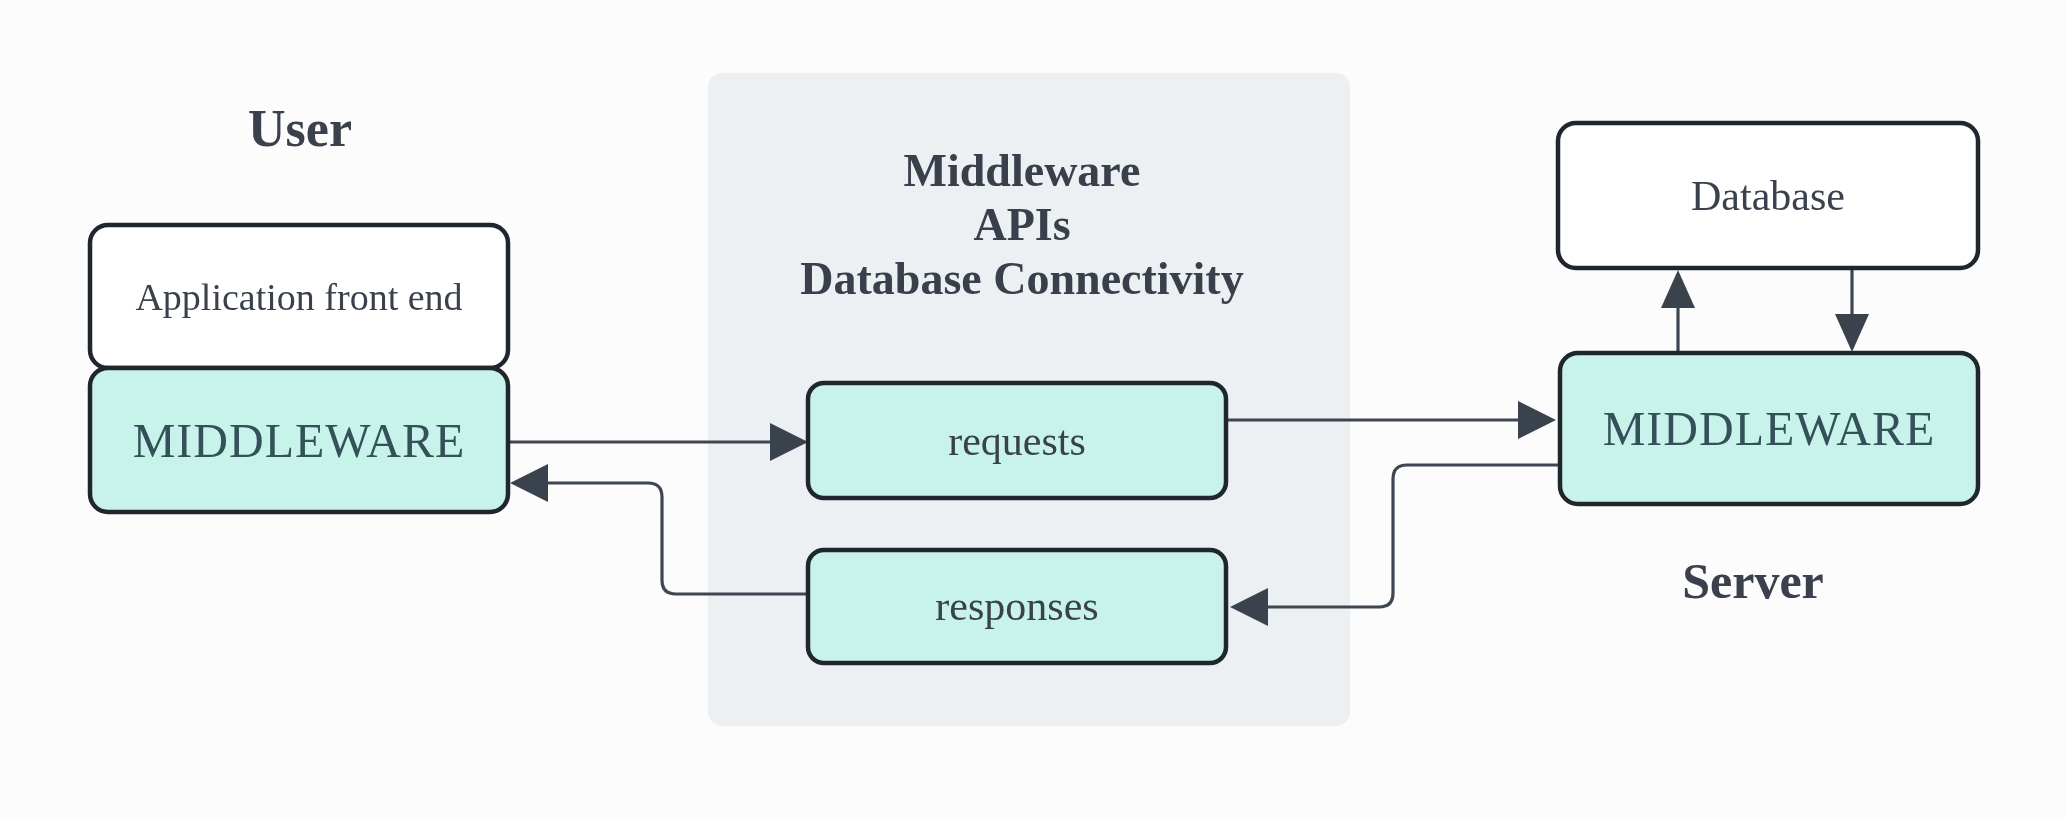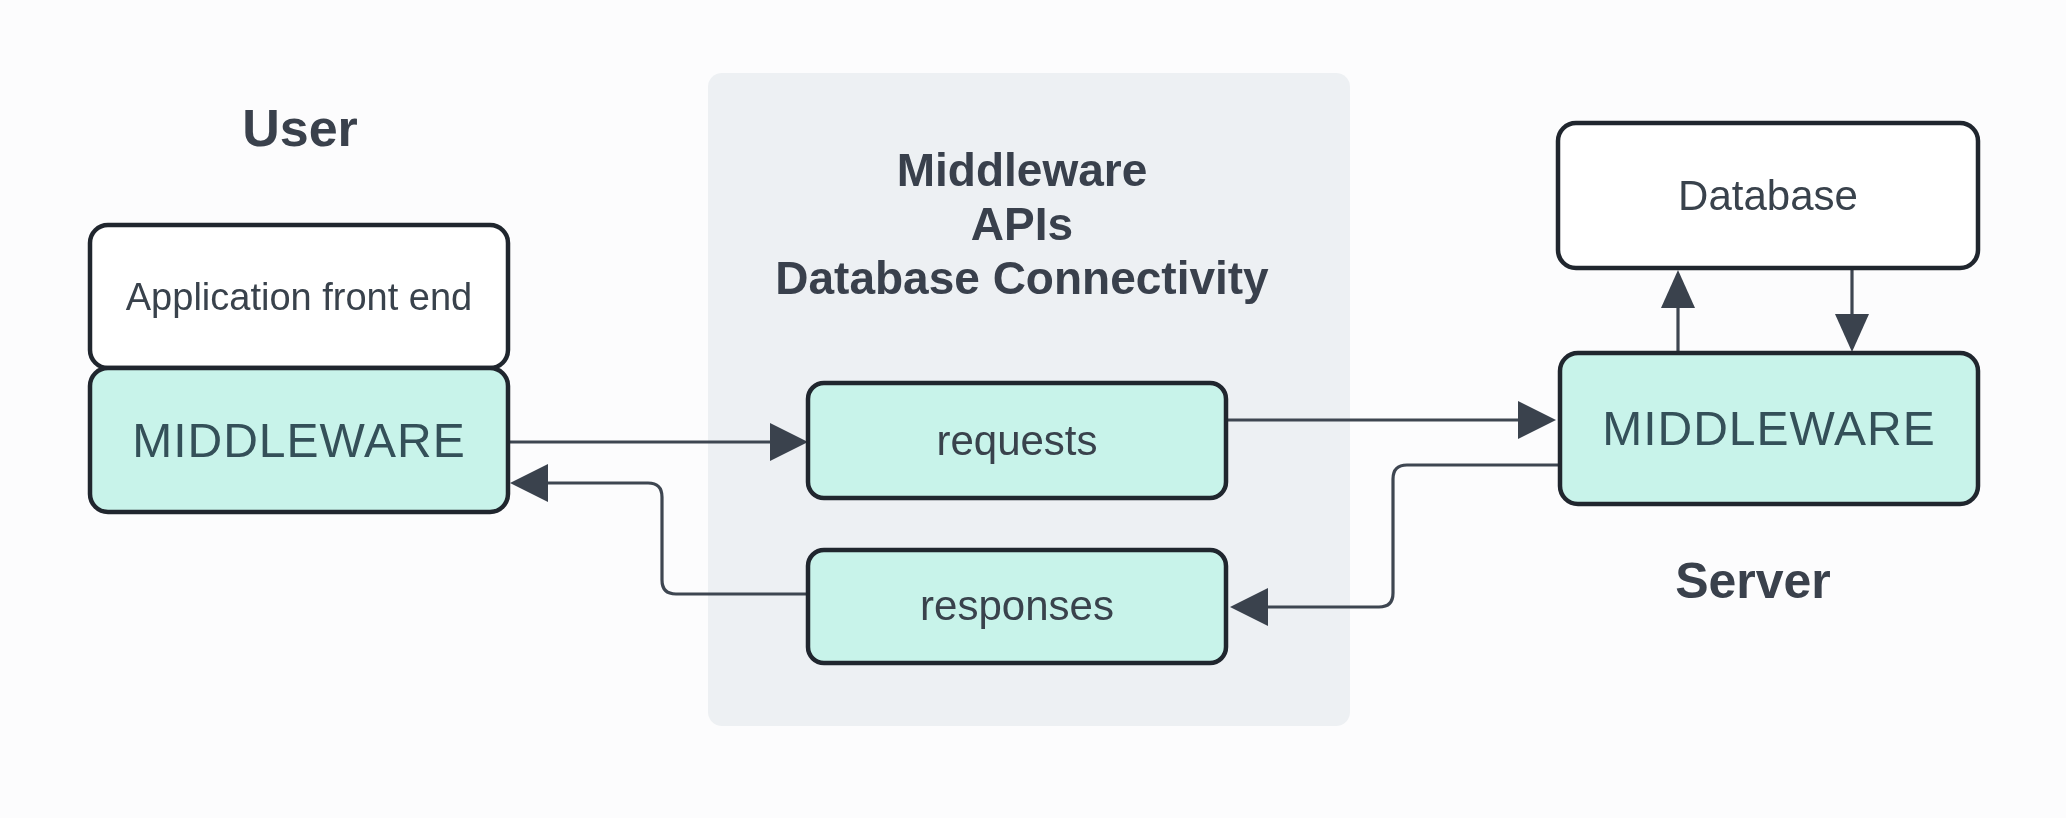--- a/index.html
+++ b/index.html
@@ -4,21 +4,21 @@
 <style>
   html, body {
     margin: 0;
     padding: 0;
     background: #fcfcfd;
   }
   .stage {
     width: 2066px;
     height: 818px;
     position: relative;
-    font-family: Liberation Sans, sans-serif;
+    font-family: Liberation Serif, serif;
   }
   svg { display: block; }
 
   .panel-rect {
     stroke: none;
   }
   .node-rect {
     stroke: #20262e;
     stroke-width: 4.5;
   }

